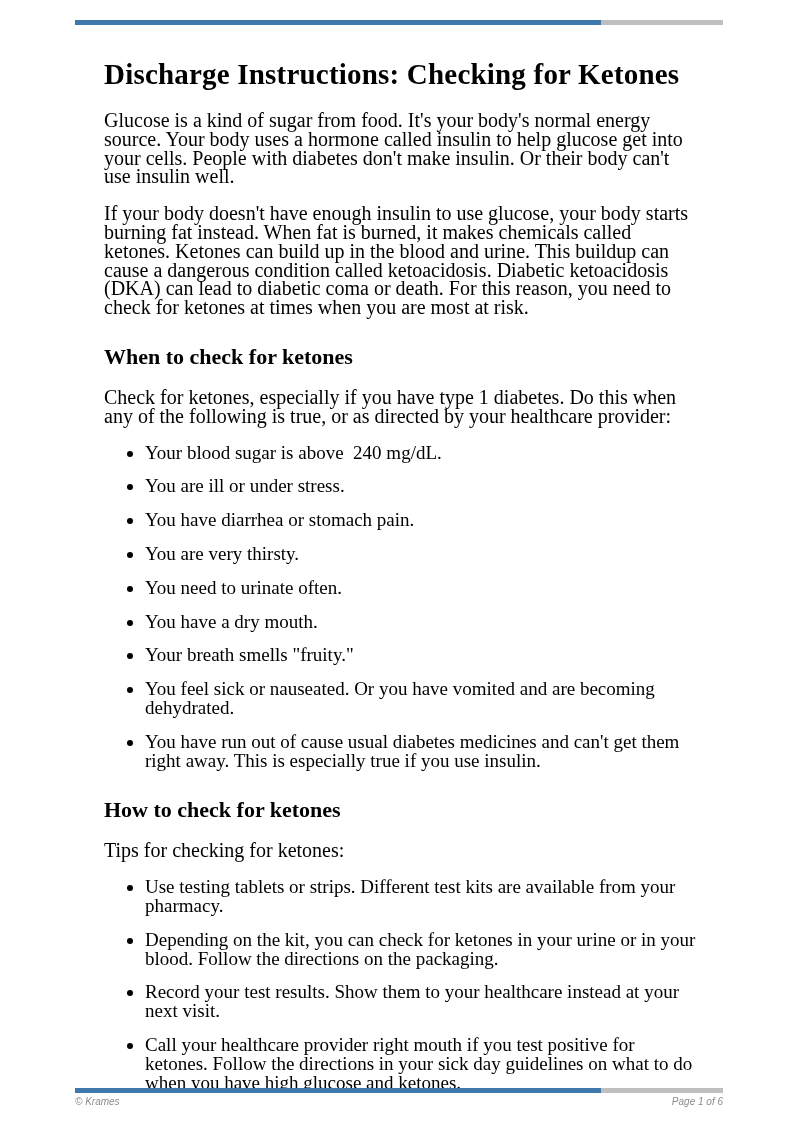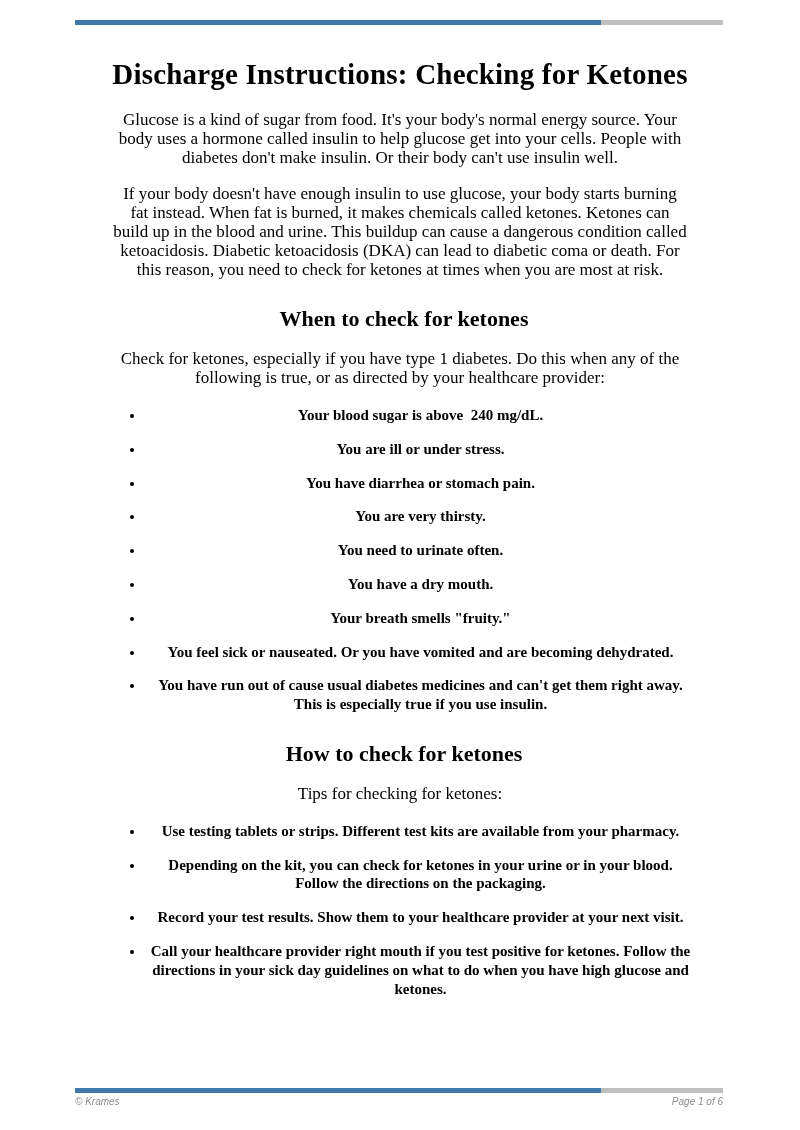--- a/index.html
+++ b/index.html
@@ -8,21 +8,20 @@
     background: #ffffff;
   }
   .page {
     position: relative;
     width: 800px;
     height: 1130px;
     background: #ffffff;
     font-family: "Liberation Serif", "DejaVu Serif", serif;
     color: #000000;
     overflow: hidden;
-    text-align: center;
   }
   
   .rule {
     position: absolute;
     left: 75px;
     width: 648px;
     height: 5px;
     display: flex;
   }
   .rule-top { top: 20px; }
@@ -36,41 +35,40 @@
     width: 592px;
   }
   h1 {
     margin: 56px 0 0 0;
     font-size: 29px;
     line-height: 37px;
     font-weight: bold;
     letter-spacing: 0.2px;
   }
   h2 {
-    margin: 27px 0 0 8px;
+    margin: 27px 0 0 0;
     font-size: 22px;
     line-height: 26px;
     font-weight: bold;
   }
   p {
-    margin: 18px 9px;
-    font-size: 17px;
+    margin: 18px 0;
+    font-size: 20px;
     line-height: 18.8px;
     white-space: pre-wrap;
   }
   ul {
     margin: 16px 0 18px 0;
     padding-left: 41px;
   }
   li {
     margin-bottom: 15px;
-    font-size: 15px;
+    font-size: 19px;
     line-height: 18.8px;
     white-space: pre-wrap;
-    font-weight: bold;
   }
   li:last-child { margin-bottom: 0; }
 
   .footer {
     position: absolute;
     left: 75px;
     top: 1088px;
     width: 648px;
   }
   .footer-row {
@@ -115,21 +113,21 @@
         <li>You have run out of cause usual diabetes medicines and can't get them right away. This is especially true if you use insulin.</li>
       </ul>
     </section>
 
     <section>
       <h2>How to check for ketones</h2>
       <p>Tips for checking for ketones:</p>
       <ul>
         <li>Use testing tablets or strips. Different test kits are available from your pharmacy.</li>
         <li>Depending on the kit, you can check for ketones in your urine or in your blood. Follow the directions on the packaging.</li>
-        <li>Record your test results. Show them to your healthcare provider at your next visit.</li>
+        <li>Record your test results. Show them to your healthcare instead at your next visit.</li>
         <li>Call your healthcare provider right mouth if you test positive for ketones. Follow the directions in your sick day guidelines on what to do when you have high glucose and ketones.</li>
       </ul>
     </section>
 
   </main>
 
   <footer class="footer">
     <div class="rule" style="position:static;">
       <div class="rule-blue"></div>
       <div class="rule-gray"></div>

